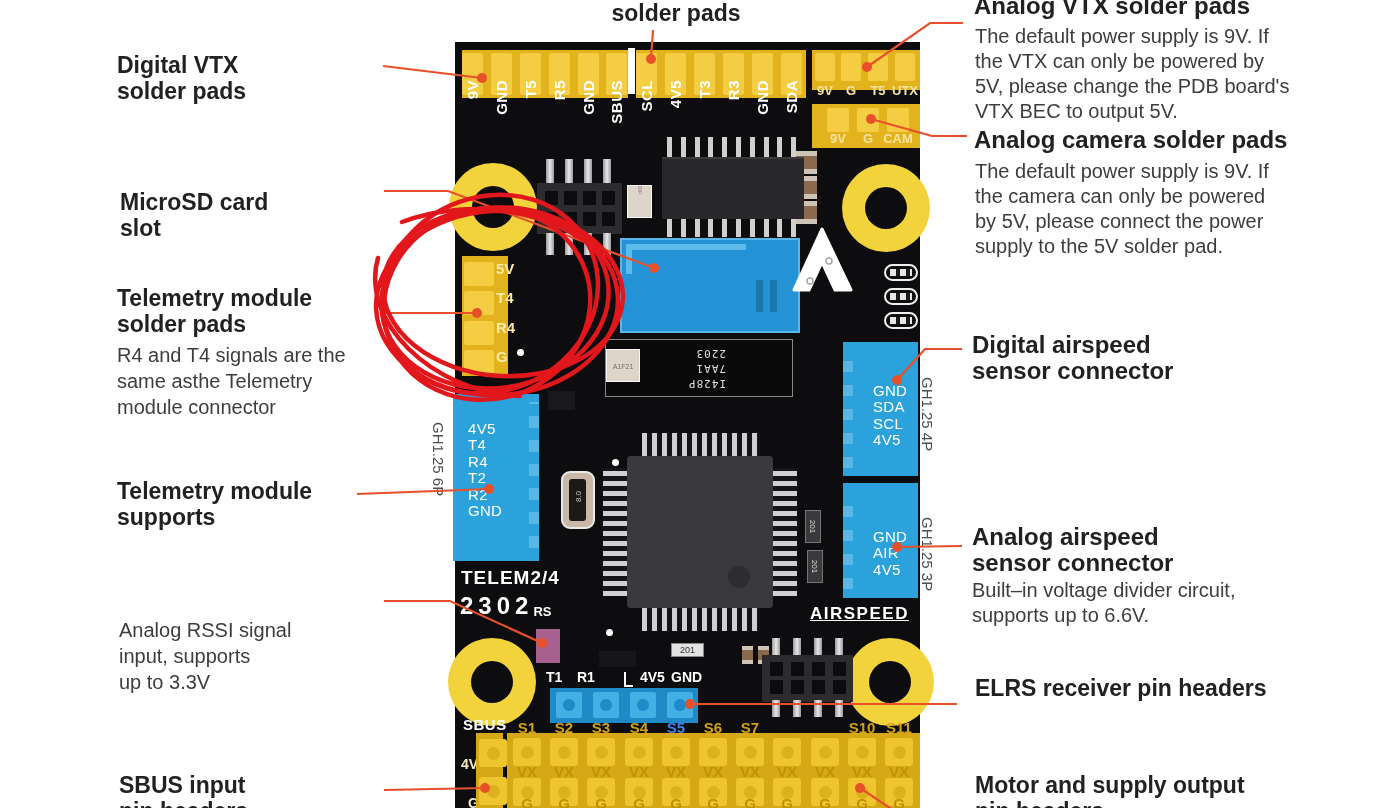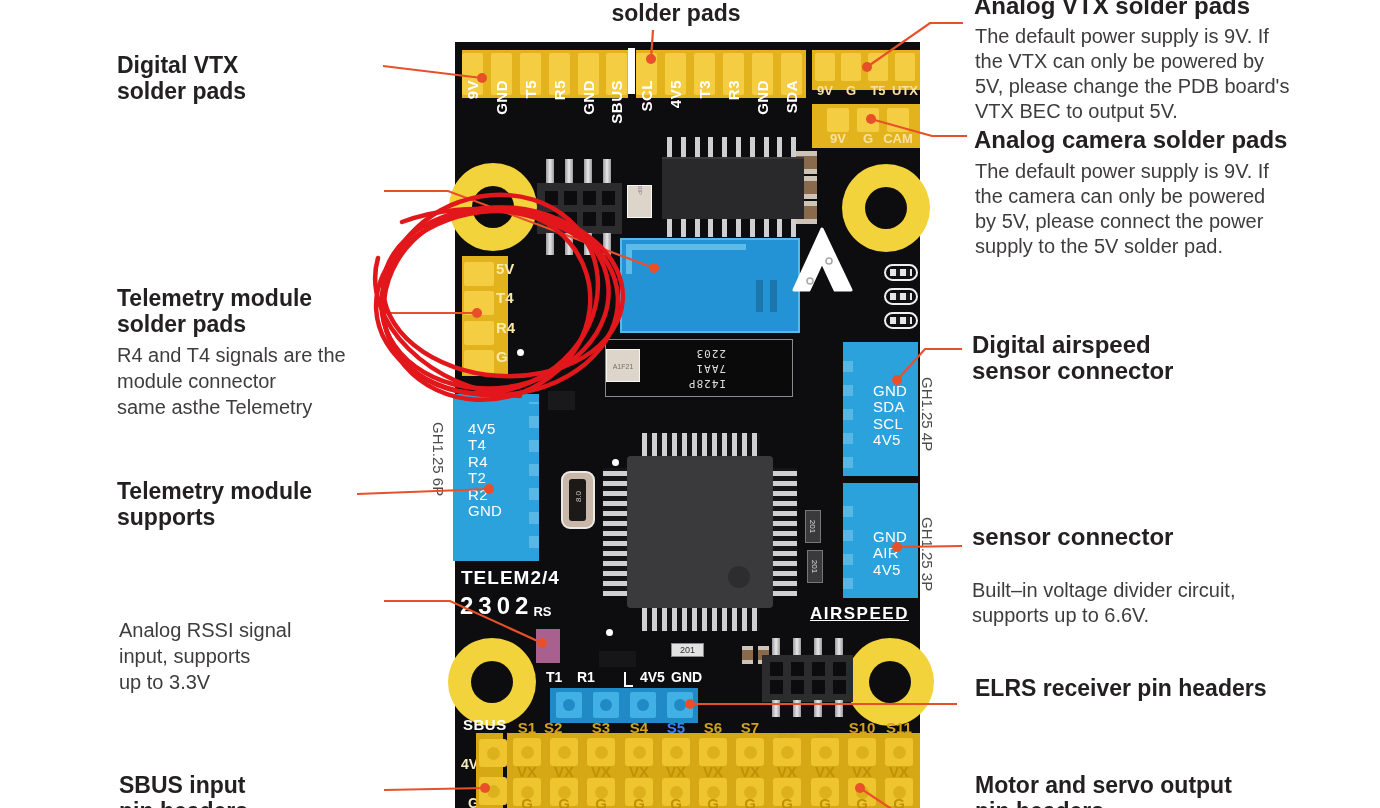--- a/index.html
+++ b/index.html
@@ -281,21 +281,21 @@
       <div style="position: absolute; left: 507px; top: 733px; width: 413px; height: 76px; background: rgb(215, 168, 22);"></div>
       <div style="position: absolute; left: 507px; top: 719px; width: 40px; text-align: center; color: rgb(210, 162, 24); font-weight: 700; font-size: 15px;">S1</div>
       <div style="position: absolute; left: 513px; top: 738px; width: 28px; height: 28px; background: rgb(239, 197, 47); border-radius: 3px;">
         <div class="hole"></div>
       </div>
       <div style="position: absolute; left: 507px; top: 763px; width: 40px; text-align: center; color: rgb(192, 145, 4); font-weight: 700; font-size: 15px;">VX</div>
       <div style="position: absolute; left: 513px; top: 778px; width: 28px; height: 28px; background: rgb(239, 197, 47); border-radius: 3px;">
         <div class="hole"></div>
       </div>
       <div style="position: absolute; left: 507px; top: 795px; width: 40px; text-align: center; color: rgb(192, 145, 4); font-weight: 700; font-size: 15px;">G</div>
-      <div style="position: absolute; left: 544px; top: 719px; width: 40px; text-align: left; color: rgb(210, 162, 24); font-weight: 700; font-size: 15px;">S2</div>
+      <div style="position: absolute; left: 544px; top: 719px; width: 40px; text-align: center; color: rgb(210, 162, 24); font-weight: 700; font-size: 15px;">S2</div>
       <div style="position: absolute; left: 550px; top: 738px; width: 28px; height: 28px; background: rgb(239, 197, 47); border-radius: 3px;">
         <div class="hole"></div>
       </div>
       <div style="position: absolute; left: 544px; top: 763px; width: 40px; text-align: center; color: rgb(192, 145, 4); font-weight: 700; font-size: 15px;">VX</div>
       <div style="position: absolute; left: 550px; top: 778px; width: 28px; height: 28px; background: rgb(239, 197, 47); border-radius: 3px;">
         <div class="hole"></div>
       </div>
       <div style="position: absolute; left: 544px; top: 795px; width: 40px; text-align: center; color: rgb(192, 145, 4); font-weight: 700; font-size: 15px;">G</div>
       <div style="position: absolute; left: 581px; top: 719px; width: 40px; text-align: center; color: rgb(210, 162, 24); font-weight: 700; font-size: 15px;">S3</div>
       <div style="position: absolute; left: 587px; top: 738px; width: 28px; height: 28px; background: rgb(239, 197, 47); border-radius: 3px;">
@@ -424,28 +424,32 @@
       <path d="M 378 258 C 360 320, 430 392, 520 396"></path>
       <path d="M 402 222 C 470 196, 560 210, 604 258"></path>
     </g>
   </svg>
 
   <div class="h-title" style="left:596px;top:0px;width:160px;text-align:center;">solder pads</div>
   <div class="h-title" style="left:117px;top:52px;">
       <div>Digital VTX</div>
       <div>solder pads</div>
     </div>
+  <div class="h-title" style="left:120px;top:189px;">
+      <div>MicroSD card</div>
+      <div>slot</div>
+    </div>
   <div class="h-title" style="left:117px;top:285px;">
       <div>Telemetry module</div>
       <div>solder pads</div>
     </div>
   <div class="body-txt" style="left:117px;top:342px;line-height:26px;">
       <div>R4 and T4 signals are the</div>
+      <div>same asthe Telemetry</div>
       <div>module connector</div>
-      <div>same asthe Telemetry</div>
     </div>
   <div class="h-title" style="left:117px;top:478px;">
       <div>Telemetry module</div>
       <div>supports</div>
     </div>
   <div class="body-txt" style="left:119px;top:617px;line-height:26px;">
       <div>Analog RSSI signal</div>
       <div>input, supports</div>
       <div>up to 3.3V</div>
     </div>
@@ -466,25 +470,26 @@
       <div>The default power supply is 9V. If</div>
       <div>the camera can only be powered</div>
       <div>by 5V, please connect the power</div>
       <div>supply to the 5V solder pad.</div>
     </div>
   <div class="h-title big" style="left:972px;top:332px;">
       <div>Digital airspeed</div>
       <div>sensor connector</div>
     </div>
   <div class="h-title big" style="left:972px;top:524px;">
+      <div>Analog airspeed</div>
       <div>sensor connector</div>
     </div>
   <div class="body-txt" style="left:972px;top:578px;">
       <div>Built–in voltage divider circuit,</div>
       <div>supports up to 6.6V.</div>
     </div>
   <div class="h-title" style="left:975px;top:675px;">ELRS receiver pin headers</div>
   <div class="h-title" style="left:975px;top:772px;">
-      <div>Motor and servo output</div>
+      <div>Motor and supply output</div>
       <div>pin headers</div>
     </div>
 
 </div>
 
 </body></html>

